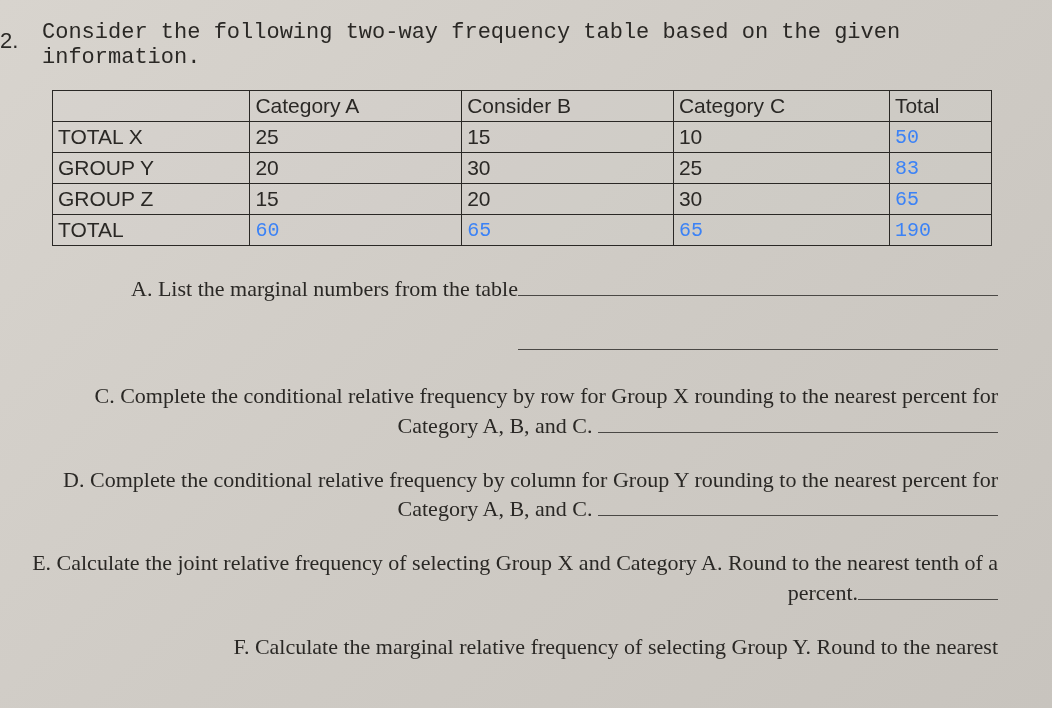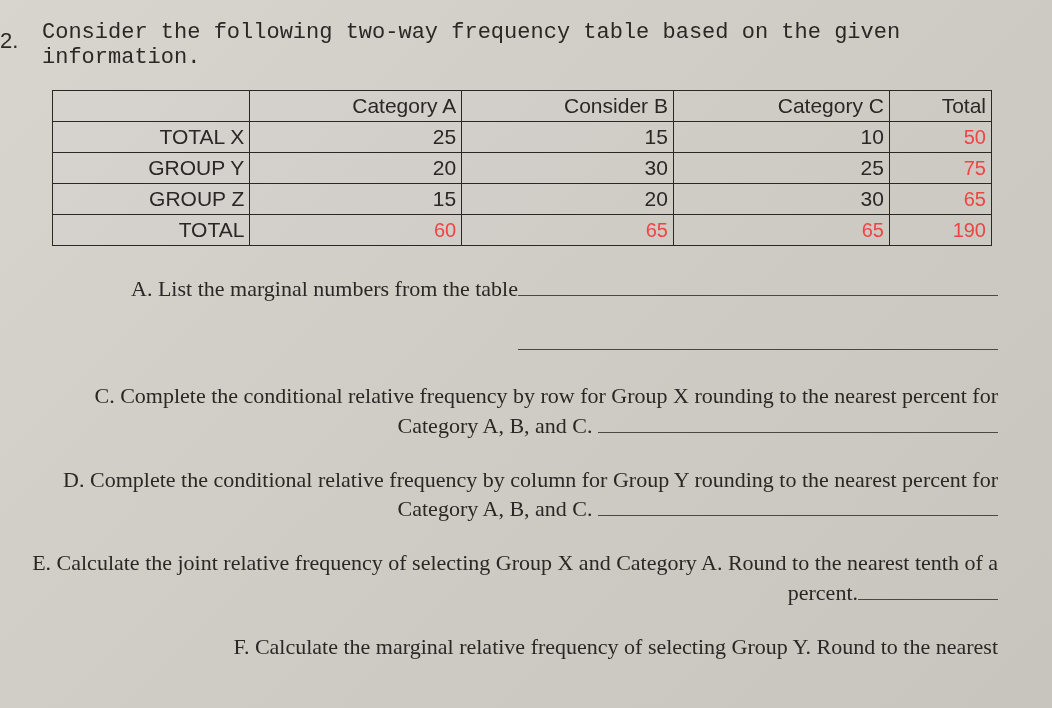--- a/index.html
+++ b/index.html
@@ -35,29 +35,29 @@
       margin-bottom: 28px;
     }
     table {
       border-collapse: collapse;
       width: 940px;
       background: rgba(255,255,255,0.02);
     }
     td, th {
       border: 1.5px solid #2a2825;
       padding: 3px 5px;
-      text-align: right;
+      text-align: left;
       font-size: 21px;
       font-family: Arial, sans-serif;
       font-weight: normal;
       height: 30px;
     }
     .hand {
-      font-family: Liberation Sans, sans-serif;
-      color: #ef4444;
+      font-family: Liberation Mono, monospace;
+      color: #3b82f6;
       font-size: 20px;
     }
     .q-item {
       font-size: 22px;
       margin: 0 20px 24px 32px;
       line-height: 1.35;
       text-align: right;
     }
     .blank {
       display: inline-block;
@@ -90,21 +90,21 @@
       <td>25</td>
       <td>15</td>
       <td>10</td>
       <td class="hand">50</td>
     </tr>
     <tr>
       <td>GROUP Y</td>
       <td>20</td>
       <td>30</td>
       <td>25</td>
-      <td class="hand">75</td>
+      <td class="hand">83</td>
     </tr>
     <tr>
       <td>GROUP Z</td>
       <td>15</td>
       <td>20</td>
       <td>30</td>
       <td class="hand">65</td>
     </tr>
     <tr>
       <td>TOTAL</td>

